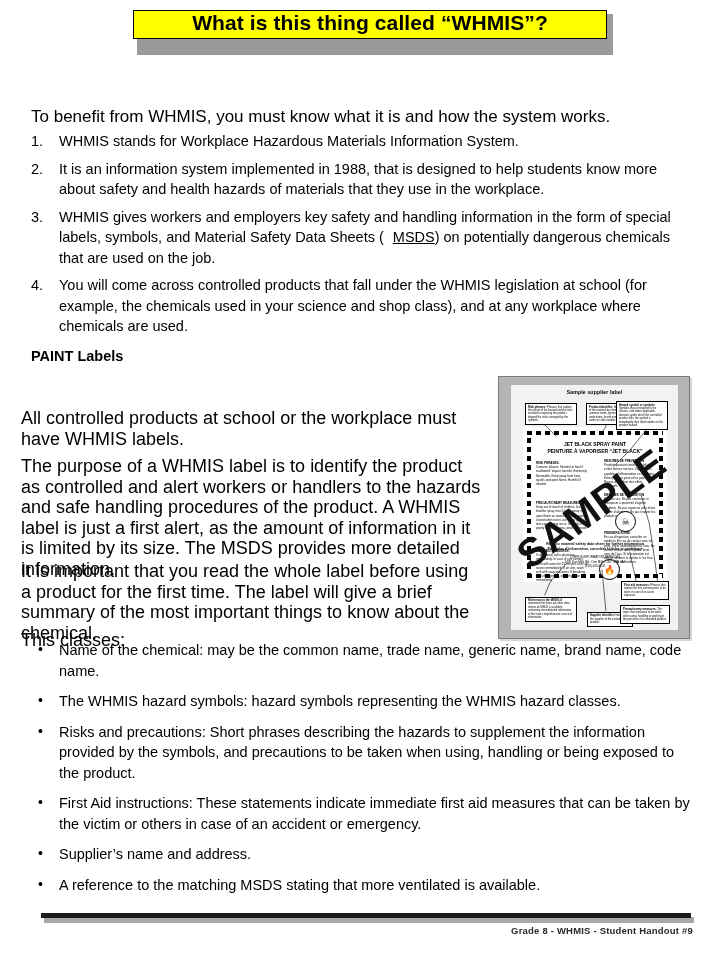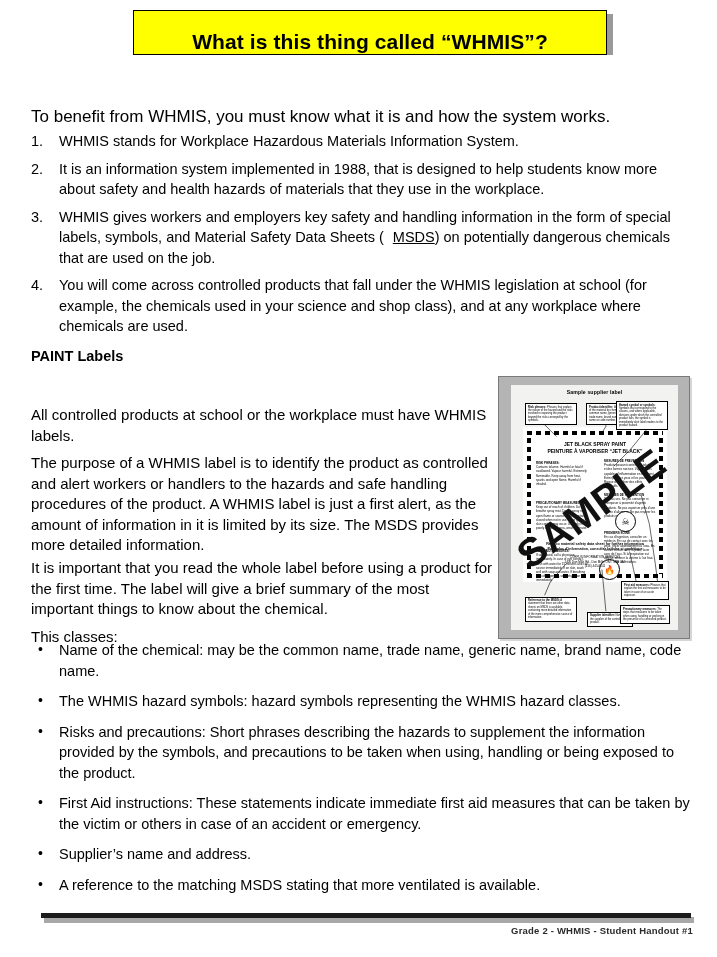--- a/index.html
+++ b/index.html
@@ -30,26 +30,26 @@
     top: 4px;
     width: 476px;
     height: 41px;
     background: #9a9a9a;
   }
   #title-banner {
     position: absolute;
     left: 0;
     top: 0;
     width: 474px;
-    height: 45px;
+    height: 29px;
     background: #ffff00;
     border: 1px solid #000000;
     box-sizing: border-box;
     display: flex;
-    align-items: flex-end;
+    align-items: flex-start;
     justify-content: center;
   }
   #title-banner-text {
     font-size: 21px;
     font-weight: bold;
     letter-spacing: 0.1px;
     white-space: nowrap;
   }
 
   
@@ -92,23 +92,23 @@
     position: absolute;
     left: 31px;
     top: 348px;
     font-size: 14.5px;
     font-weight: bold;
   }
 
   
   .left-col-p {
     position: absolute;
-    left: 31px;
+    left: 21px;
     width: 462px;
-    font-size: 15px;
+    font-size: 18px;
     line-height: 20.5px;
   }
   #para-all        { top: 390px; }
   #para-purpose    { top: 438px; }
   #para-important  { top: 543px; }
   #para-includes   { top: 612px; }
 
   
   #bullet-list {
     position: absolute;
@@ -449,13 +449,13 @@
     <span>Supplier’s name and address.</span>
   </li>
   <li>
     <span class="bullet">•</span>
     <span>A reference to the matching MSDS stating that more ventilated is available.</span>
   </li>
 </ul>
 
 <div id="footer-rule-shadow"></div>
 <div id="footer-rule"></div>
-<div id="footer-text">Grade 2 - WHMIS - Student Handout #1</div>
+<div id="footer-text">Grade 8 - WHMIS - Student Handout #9</div>
 
 </body></html>

